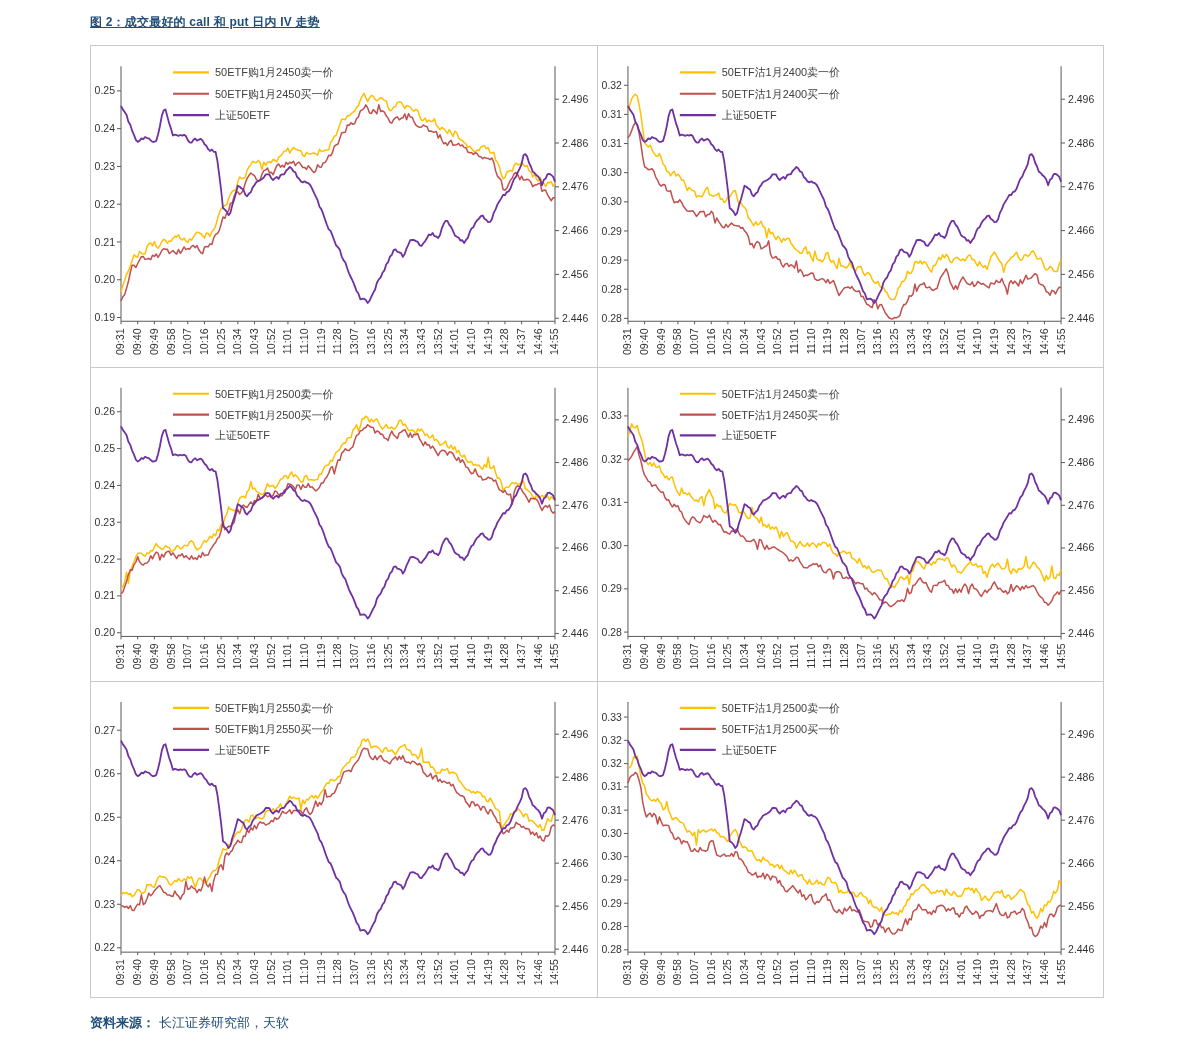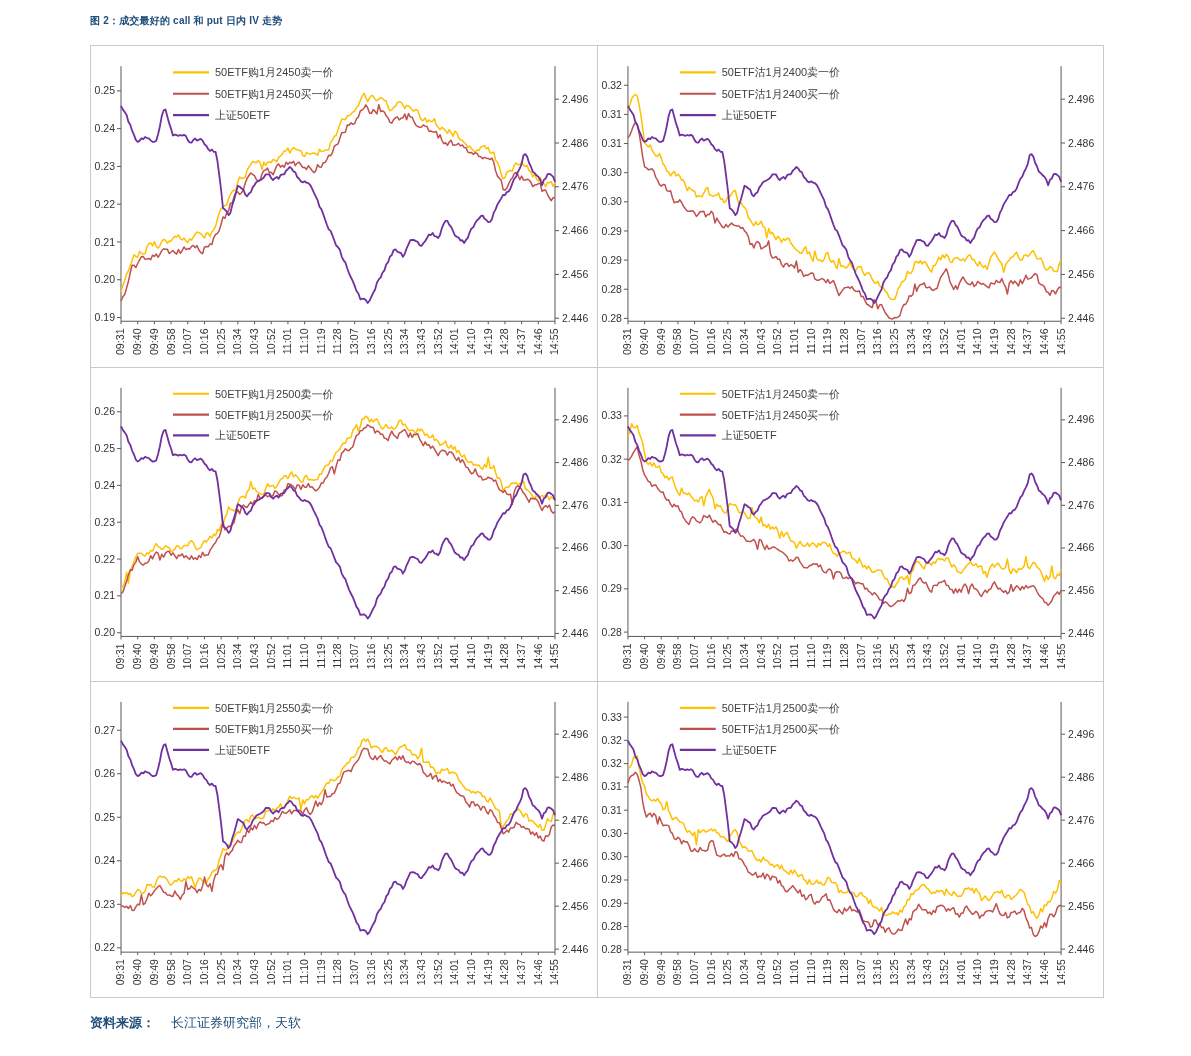--- a/index.html
+++ b/index.html
@@ -1,24 +1,24 @@
 <!DOCTYPE html>
 <html style="--bcol: #C9C9C9;"><head>
 <meta charset="utf-8">
 <style>
   html,body{margin:0;padding:0;background:#ffffff;}
   body{width:1191px;height:1056px;position:relative;font-family:"Liberation Sans",sans-serif;overflow:hidden;}
-  .fig-title{position:absolute;left:90px;top:14px;font-size:10px;font-weight:bold;letter-spacing:0.2px;}
+  .fig-title{position:absolute;left:90px;top:14px;font-size:12px;font-weight:bold;letter-spacing:0.2px;text-decoration:underline;}
   .grid{position:absolute;left:90px;top:45px;width:1014px;height:953px;display:grid;grid-template-columns:508px 506px;grid-template-rows:323px 314px 316px;box-sizing:border-box;}
   .panel{box-sizing:border-box;border-right:1px solid var(--bcol);border-bottom:1px solid var(--bcol);position:relative;}
   .panel:nth-child(1),.panel:nth-child(2){border-top:1px solid var(--bcol);}
   .panel:nth-child(odd){border-left:1px solid var(--bcol);}
   .panel svg{width:100%;height:100%;display:block;}
   .source{position:absolute;left:90px;top:1014px;font-size:13px;}
-  .source .src-label{font-weight:bold;margin-right:16px;}
+  .source .src-label{font-weight:bold;margin-right:4px;}
 </style>
 </head>
 <body>
 
 <div class="page">
   <div class="fig-title" style="color: rgb(31, 78, 121);">图 2：成交最好的 call 和 put 日内 IV 走势</div>
 
   <div class="grid">
     <div class="panel">
         <svg viewBox="0 0 506 316" preserveAspectRatio="none">

